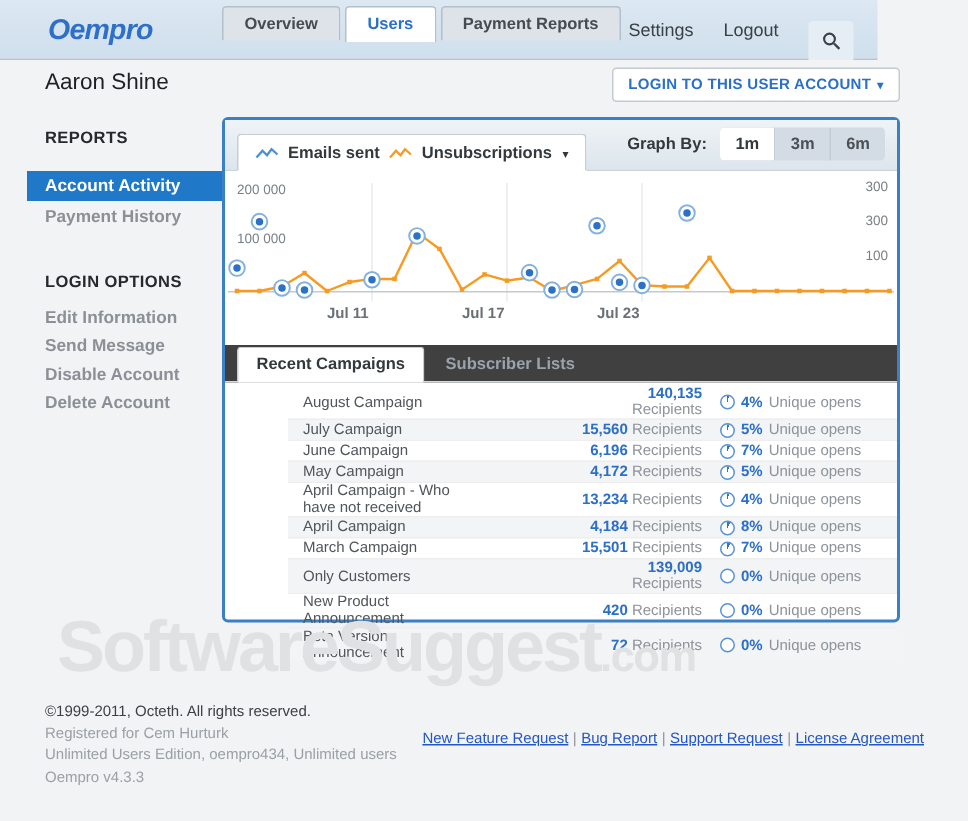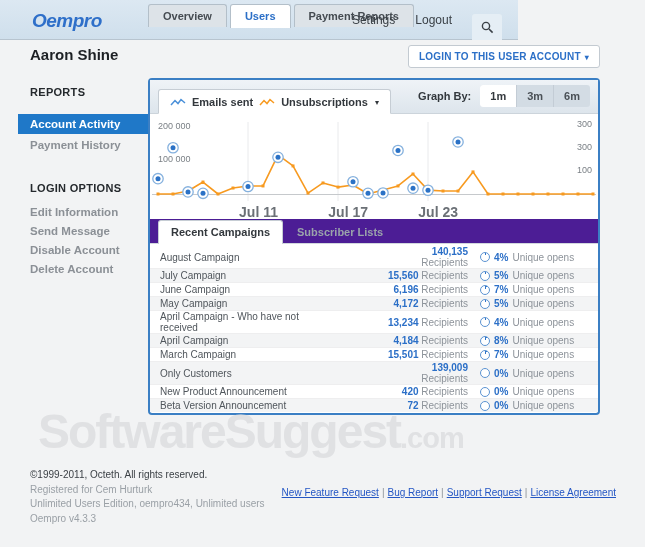--- a/index.html
+++ b/index.html
@@ -5,21 +5,21 @@
   * { margin:0; padding:0; box-sizing:border-box; }
   html,body { width:645px; height:547px; }
   body {
     position:relative; overflow:hidden;
     background:#f2f3f4;
     font-family:"Liberation Sans", sans-serif;
     -webkit-font-smoothing:antialiased;
   }
   
   .topbar {
-    position:absolute; left:0; top:0; width:518px; height:40px;
+    position:absolute; left:0; top:0; width:585px; height:40px;
     background:linear-gradient(#dce8f2,#cfdfec);
     border-bottom:1px solid #b7c4cf;
   }
   .logo {
     position:absolute; left:32px; top:10px;
     font-size:19px; font-weight:bold; font-style:italic; color:#2e6fc9;
     letter-spacing:-0.5px;
   }
   .topbar-tabs { position:absolute; left:148px; bottom:12px; display:flex; gap:3px; }
   .ttab {
@@ -32,21 +32,21 @@
     position:absolute; right:16px; top:0; height:40px;
     display:flex; align-items:center; gap:20px;
   }
   .toplink { font-size:12px; color:#3a4046; cursor:pointer; }
   .search-tab {
     align-self:flex-end; width:30px; height:26px;
     background:#e5eef5; border-radius:3px 3px 0 0;
     display:flex; align-items:center; justify-content:center; cursor:pointer;
   }
   
-  .user-name { position:absolute; left:30px; top:46px; font-size:15px; font-weight:bold; color:#1d2024; }
+  .user-name { position:absolute; left:30px; top:46px; font-size:15px; font-weight:normal; color:#1d2024; }
   .login-btn {
     position:absolute; right:45px; top:45px;
     background:#fff; border:1px solid #c3cad1; border-radius:3px;
     padding:5px 10px; font-size:10px; font-weight:bold; color:#2b6fc7;
     letter-spacing:.2px; cursor:pointer;
   }
   .login-btn .caret { font-size:8px; margin-left:4px; }
   
   .sidebar { position:absolute; left:0; top:86px; width:148px; }
   .side-title { padding-left:30px; font-size:11px; font-weight:bold; color:#25292d; letter-spacing:.3px; margin-bottom:9px; }
@@ -82,36 +82,36 @@
   .range-group { display:flex; background:#d3dce4; border-radius:3px; overflow:hidden; }
   .range-btn {
     padding:5px 10px; font-size:11px; font-weight:bold; color:#4a5056;
     border-right:1px solid #c3ccd5; cursor:pointer;
   }
   .range-btn:last-child { border-right:none; }
   .range-btn.active { background:#fff; color:#33383d; }
   
   .chart-wrap { position:relative; height:102px; margin-top:3px; }
   .axis-label { position:absolute; font-size:9px; color:#7b8086; }
-  .xtick-label { position:absolute; top:87px; width:60px; text-align:right; font-size:14px; font-weight:bold; color:#6b7076; }
+  .xtick-label { position:absolute; top:87px; width:60px; text-align:left; font-size:10px; font-weight:bold; color:#6b7076; }
   
   .camp-tabs {
-    position:relative; height:25px; 
-    background:#4c1d95; border-bottom:1px solid #d2d8de;
+    position:relative; height:25px; margin-top:11px;
+    background:#404040; border-bottom:1px solid #d2d8de;
     display:flex; align-items:flex-end; padding-left:8px; gap:2px;
   }
   .ctab {
     font-size:11px; font-weight:bold; color:#9aa3ab;
     padding:5px 12px 5px; cursor:pointer;
   }
   .ctab.active {
     background:#fff; color:#33383d; border:1px solid #c6cdd4; border-bottom:none;
     border-radius:3px 3px 0 0; margin-bottom:-1px; padding-bottom:6px;
   }
-  .camp-table { padding-top:2px; }
+  .camp-table { padding-top:2px;padding-left:42px; }
   .crow {
     display:flex; align-items:center;
     min-height:14px; padding:0 8px 0 10px;
     font-size:10px; border-top:1px solid #eeeeef;
   }
   .crow:first-child { border-top:none; }
   .crow:nth-child(even) { background:#f3f4f5; }
   .crow.stacked { min-height:21px; }
   .cname { flex:1; color:#50565c; }
   .rec { width:152px; text-align:right; line-height:11px; }

